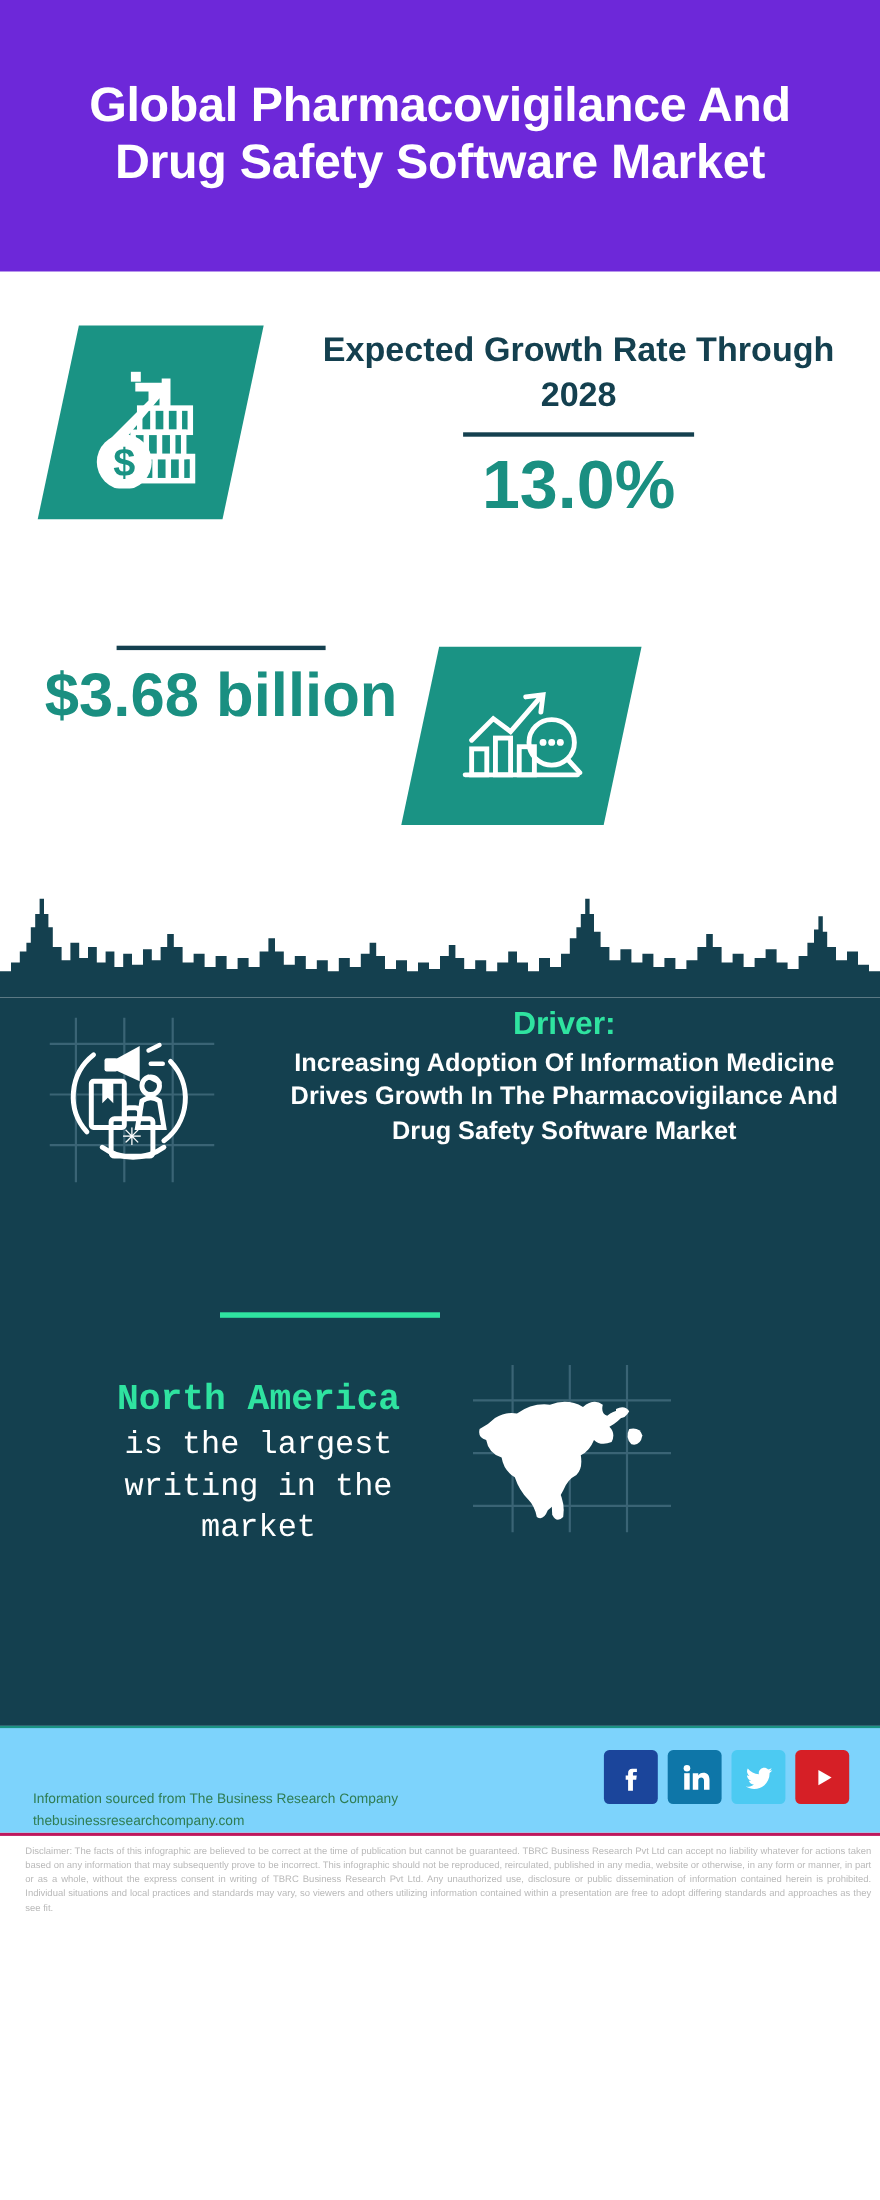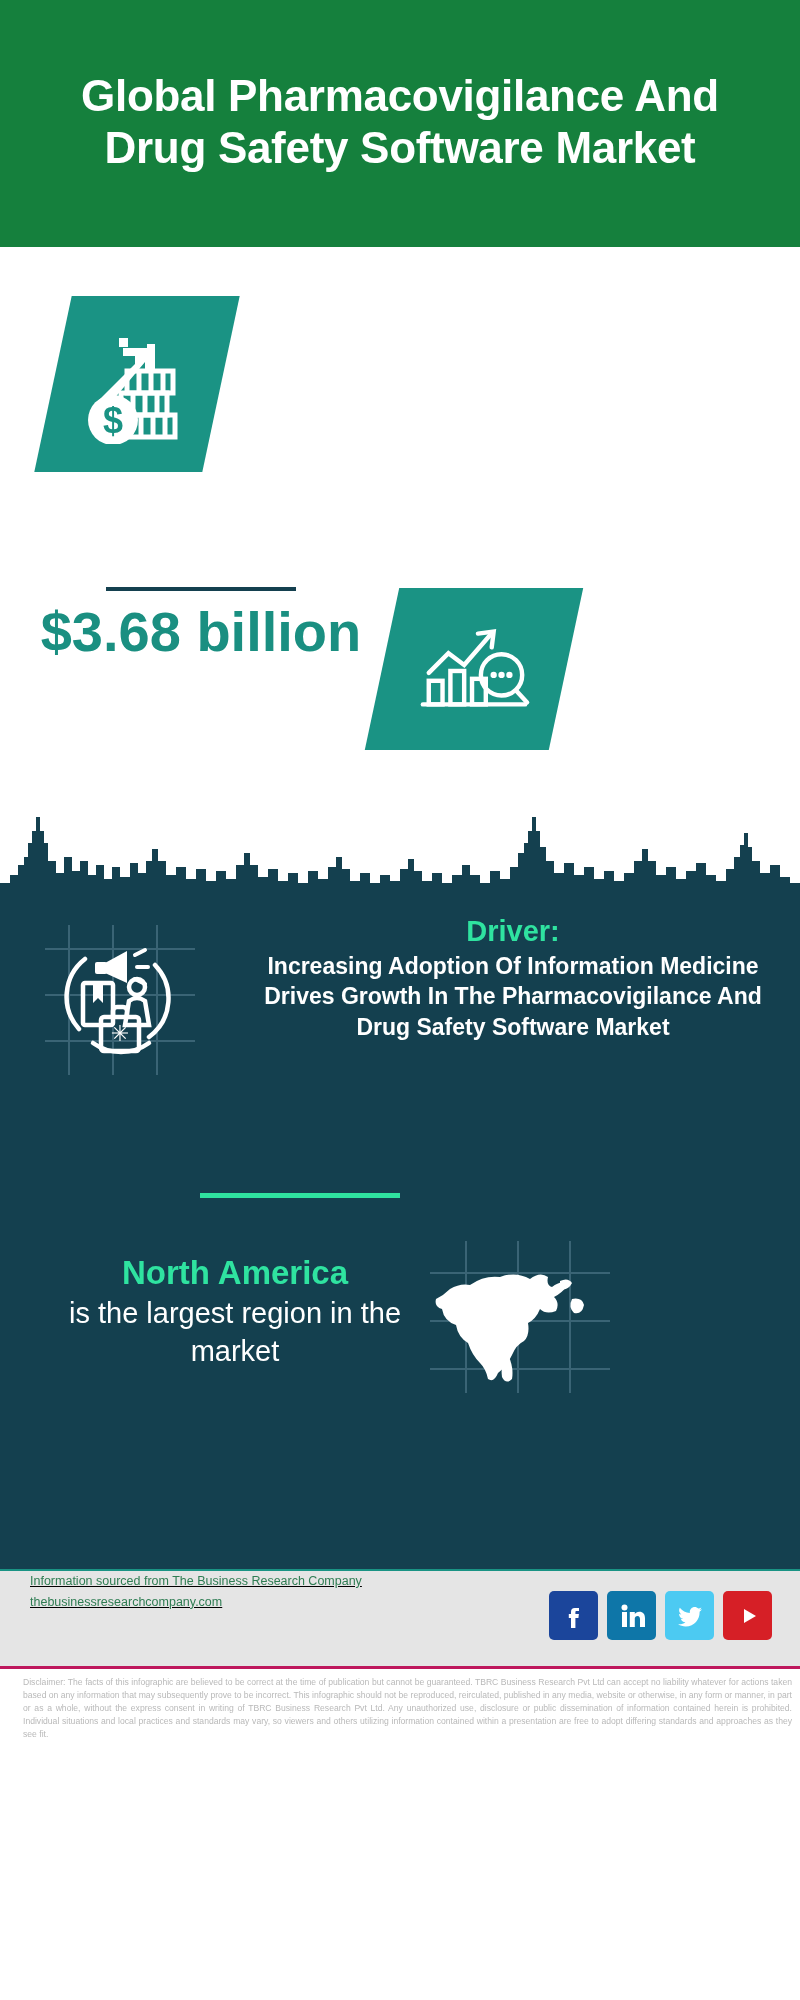--- a/index.html
+++ b/index.html
@@ -7,21 +7,21 @@
   body {
     font-family:"Liberation Sans", sans-serif;
     background:#ffffff;
     position:relative;
     overflow:hidden;
   }
   .page { width:800px; height:2000px; position:relative; }
 
   
   .header {
-    background:#15803d;
+    background:#6d28d9;
     height:247px;
     display:flex;
     align-items:center;
     justify-content:center;
     padding:6px 30px 10px;
   }
   .header-title {
     color:#ffffff;
     font-size:44px;
     font-weight:bold;
@@ -90,30 +90,30 @@
   }
   .driver-head {
     color:#2fe3a0; font-size:29px; font-weight:bold; line-height:1.3; margin-bottom:0;
   }
   .driver-body {
     color:#ffffff; font-size:23px; font-weight:bold; line-height:1.33;
   }
   .divider-green {
     position:absolute; left:200px; top:286px; width:200px; height:5px; background:#2fe3a0;
   }
-  .region-text { position:absolute; left:55px; top:345px; width:360px; text-align:center; }
+  .region-text { position:absolute; left:55px; top:345px; width:360px; text-align:center;font-family:Liberation Mono, monospace; }
   .region-name { color:#2fe3a0; font-size:33px; font-weight:bold; line-height:1.3; }
   .region-sub { color:#ffffff; font-size:29px; font-weight:normal; line-height:1.3; }
   .map-icon { position:absolute; left:420px; top:330px; width:200px; height:160px; }
 
   
   .footer {
-    height:97px; background:#e5e5e5; position:relative;
+    height:97px; background:#7dd3fc; position:relative;
     border-top:2px solid #1a9384;
-    display:flex; align-items:flex-start;text-decoration:underline;
+    display:flex; align-items:flex-end;
   }
   .source {
     color:#2f7d53; font-size:12.5px; line-height:1.65; margin-left:30px; white-space:nowrap;
   }
   .socials { position:absolute; right:28px; top:20px; display:flex; gap:9px; }
   .soc { width:49px; height:49px; border-radius:5px; display:flex; align-items:center; justify-content:center; }
   .soc-fb { background:#1b459b; }
   .soc-li { background:#0e76a8; }
   .soc-tw { background:#4ccaf2; }
   .soc-yt { background:#d61f26; }
@@ -161,20 +161,25 @@
             <line x1="64" y1="91" x2="64" y2="113"></line>
             <line x1="76" y1="91" x2="76" y2="113"></line>
             <line x1="88" y1="91" x2="88" y2="113"></line>
           </g>
           <circle cx="36" cy="96" r="25" fill="#ffffff"></circle>
           <text x="36" y="109" font-size="36" font-weight="bold" fill="#1a9384" text-anchor="middle" font-family="Liberation Sans, sans-serif">$</text>
         </svg>
       </div>
     </div>
 
+    <div class="stat-text-1">
+      <div class="stat-label">Expected Growth Rate Through 2028</div>
+      <div class="rule"></div>
+      <div class="stat-value">13.0%</div>
+    </div>
 
     <div class="stat-text-2">
       <div class="rule rule-2"></div>
       <div class="stat-value stat-value-2">$3.68 billion</div>
     </div>
 
     <div class="para tile2">
       <div class="para-inner">
         <svg width="118" height="112" viewBox="0 0 120 112">
           <g fill="none" stroke="#ffffff" stroke-width="4.5" stroke-linecap="round">
@@ -255,21 +260,21 @@
 
     <div class="driver-text">
       <div class="driver-head">Driver:</div>
       <div class="driver-body">Increasing Adoption Of Information Medicine Drives Growth In The Pharmacovigilance And Drug Safety Software Market</div>
     </div>
 
     <div class="divider-green"></div>
 
     <div class="region-text">
       <div class="region-name">North America</div>
-      <div class="region-sub">is the largest region in the market</div>
+      <div class="region-sub">is the largest writing in the market</div>
     </div>
 
     <svg class="map-icon" viewBox="0 0 200 160">
       <g stroke="#3a6475" stroke-width="2" fill="none">
         <line x1="10" y1="36" x2="190" y2="36"></line>
         <line x1="10" y1="84" x2="190" y2="84"></line>
         <line x1="10" y1="132" x2="190" y2="132"></line>
         <line x1="46" y1="4" x2="46" y2="156"></line>
         <line x1="98" y1="4" x2="98" y2="156"></line>
         <line x1="150" y1="4" x2="150" y2="156"></line>

